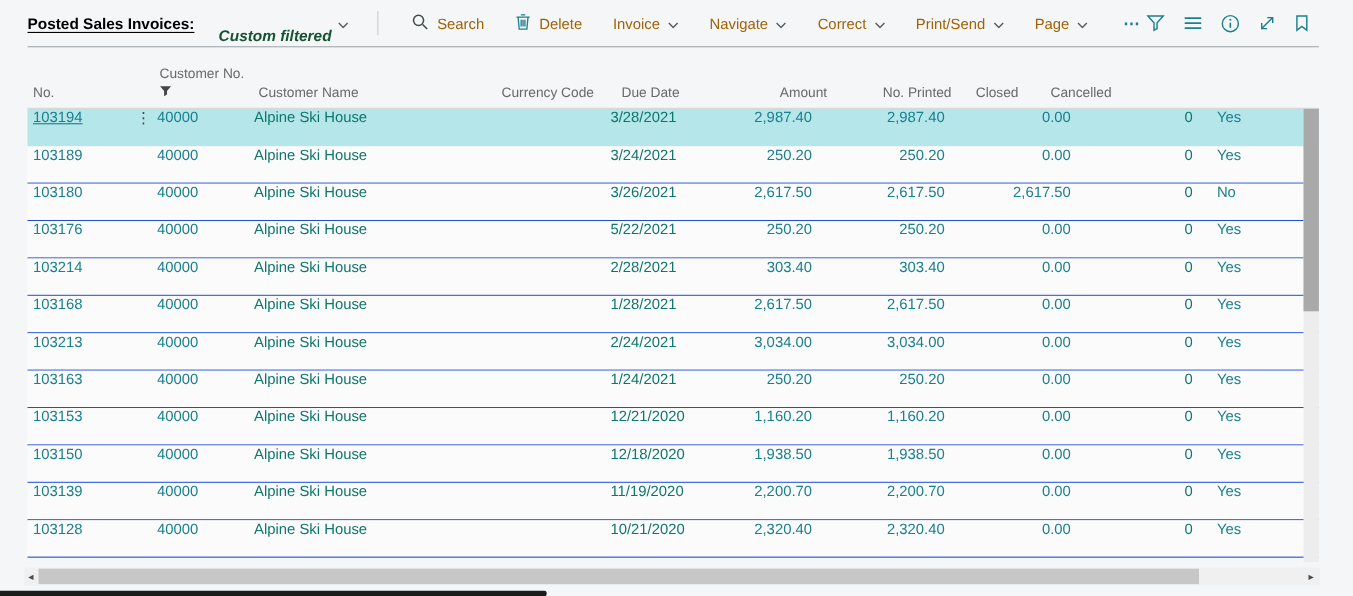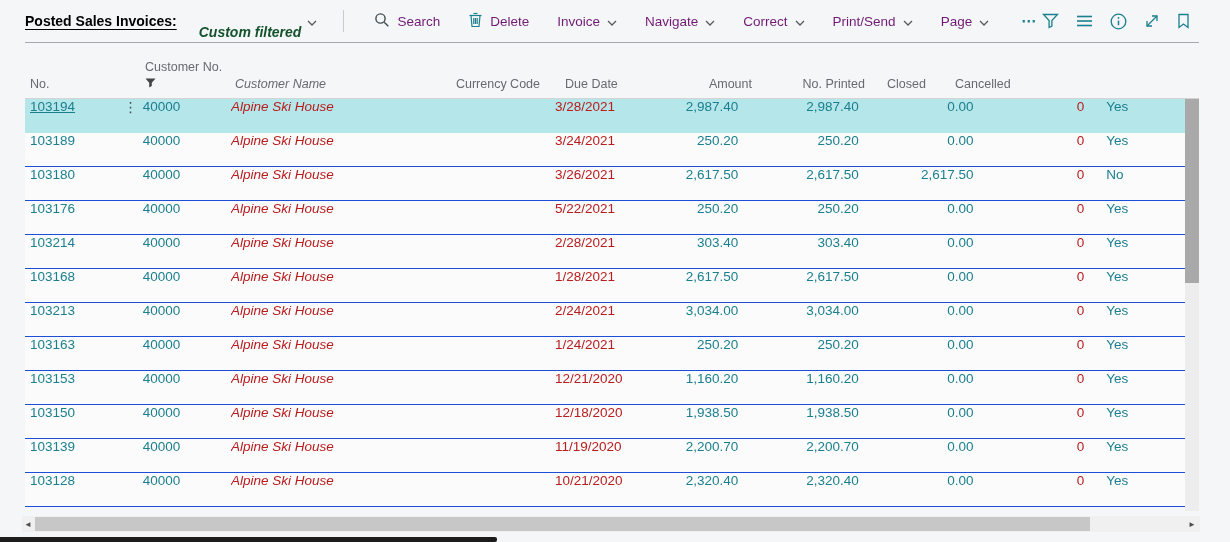--- a/index.html
+++ b/index.html
@@ -10,49 +10,49 @@
   }
   
   .topbar{position:absolute; top:0; left:0; right:0; height:42px; display:flex; align-items:center;}
   .page-title{margin-left:25px; font-size:14px; font-weight:700; color:#000000;
     text-decoration:underline; text-underline-offset:3px; white-space:nowrap;}
   .view-filter{margin-left:22px; display:flex; align-items:center; gap:6px; cursor:pointer; white-space:nowrap;}
   .view-filter em{font-size:14px; font-weight:700; font-style:italic; color:#14532d;margin-top:22px;}
   .vdivider{width:1px; height:22px; background:#c9cdd1; margin-left:26px; margin-right:30px;}
   .actions{display:flex; align-items:center; column-gap:28px;}
   .abtn{display:flex; align-items:center; gap:7px; cursor:pointer; white-space:nowrap; background:none; border:none;
-        font-family:inherit; font-size:13.5px; color:#701a75; padding:0;}
+        font-family:inherit; font-size:13.5px; color:#a16207; padding:0;}
   .more-btn{color:#1a7f8e; font-size:15px; font-weight:700; letter-spacing:1px; margin-left:4px;}
   .right-icons{position:absolute; right:40px; top:0; height:42px; display:flex; align-items:center; gap:17px;}
   .iconbtn{background:none;border:none;padding:0;cursor:pointer;display:flex;align-items:center;}
   .bar-rule{position:absolute; top:42px; left:25px; width:1174px; height:1px; background:#a4a9af;}
 
   
   .grid{position:absolute; left:25px; top:43px; width:1174px;}
   .header-row{display:flex; align-items:flex-end; height:56px; box-sizing:border-box;
     padding-bottom:5px; border-bottom:1px solid #d4d4d4; color:#666a6e; font-size:12.5px;}
   .th{box-sizing:border-box; display:flex; flex-direction:column; justify-content:flex-end; line-height:1.25;}
   .th.ar{align-items:flex-end; text-align:right;}
   .th.al{align-items:flex-start; text-align:left;}
   .funnel-small{margin-top:2px;}
   .tbody .tr{display:flex; align-items:flex-start; height:34px; box-sizing:border-box;
     border-bottom:1px solid #1d4ed8; background:#fbfbfc;}
   .tbody .tr.selected{background:#b5e6ea; border-bottom-color:#b5e6ea;}
   .td{box-sizing:border-box; white-space:nowrap; overflow:hidden;}
   .ar-c{text-align:right;}
   .link{color:#1a7f8e; text-decoration:none; cursor:pointer;}
   .selected .no-link{text-decoration:underline;}
-  .dark{color:#b91c1c;}
+  .dark{color:#0f766e;}
   .dots{color:#4a4a4a; font-size:14px; cursor:pointer; display:block; text-align:center;}
 
   
   .c-no{width:95px; padding-left:5px;}
   .c-dots{width:25px; text-align:center;}
   .c-custno{width:90px;}
-  .c-custname{width:195px;font-style:italic;}
+  .c-custname{width:195px;}
   .c-currency{width:110px;}
   .c-duedate{width:120px; padding-left:25px;}
   .c-amount{width:92px;}
   .c-amountvat{width:123px;}
   .c-remaining{width:117px;}
   .c-printed{width:113px;}
   .c-closed{width:60px; padding-left:22px;}
   .c-cancelled{width:56px; padding-left:30px;}
   .th.c-remaining{padding-left:40px;}
   .th.c-amountvat{padding-left:20px;}

